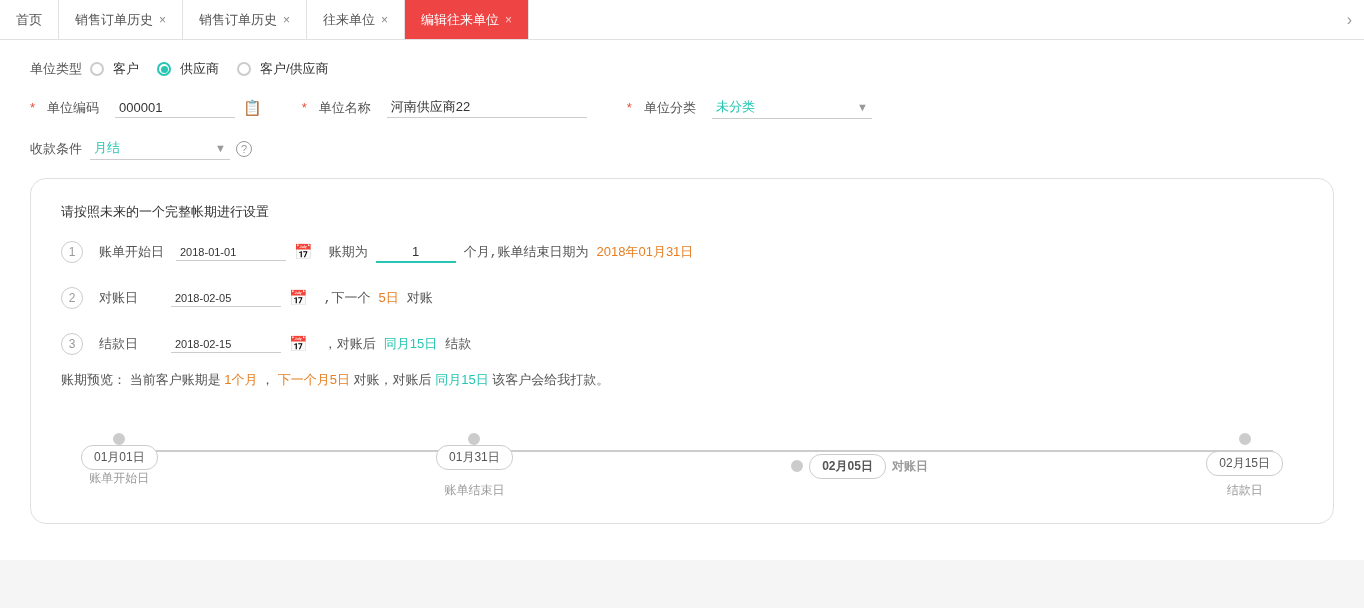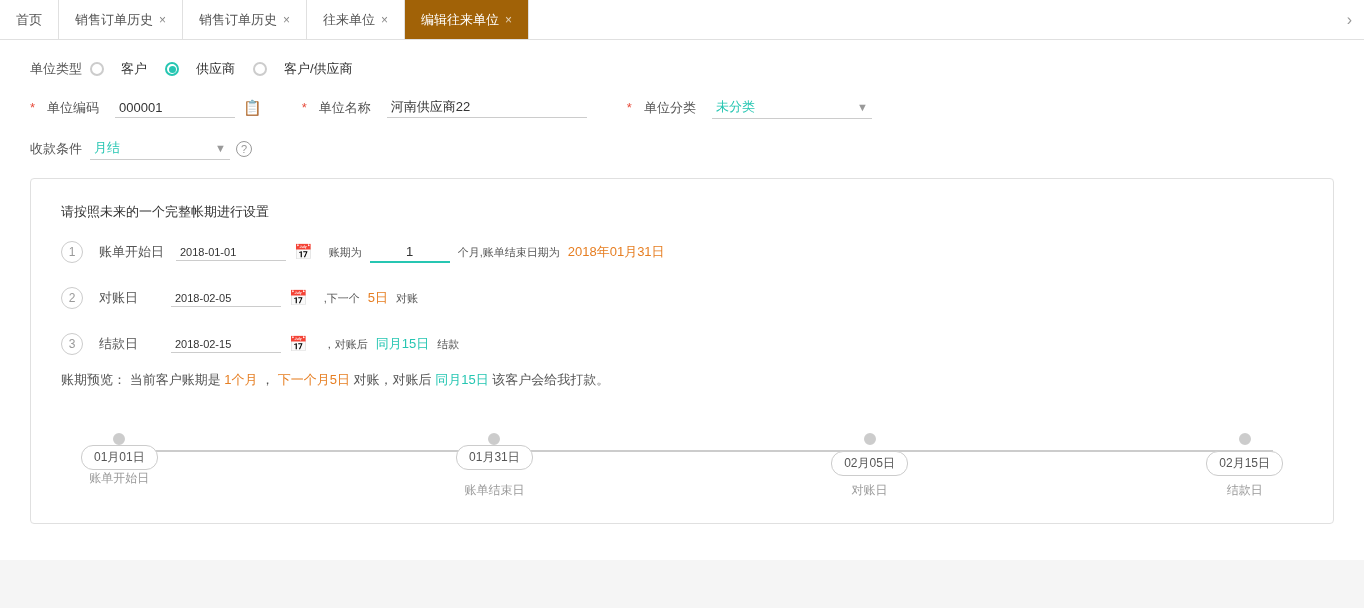--- a/index.html
+++ b/index.html
@@ -21,21 +21,21 @@
       height: 100%;
       cursor: pointer;
       border-right: 1px solid #e0e0e0;
       font-size: 13px;
       color: #555;
       white-space: nowrap;
       gap: 6px;
     }
     .tab:first-child { border-left: none; }
     .tab.active {
-      background: #a16207;
+      background: #ef4444;
       color: #fff;
     }
     .tab .close-btn {
       font-size: 12px;
       opacity: 0.7;
       cursor: pointer;
     }
     .tab-more {
       margin-left: auto;
       padding: 0 12px;
@@ -70,21 +70,21 @@
 
     
     .radio-group {
       display: flex;
       align-items: center;
       gap: 18px;
     }
     .radio-item {
       display: flex;
       align-items: center;
-      gap: 17px;
+      gap: 9px;
       cursor: pointer;
       font-size: 13px;
     }
     .radio-circle {
       width: 14px;
       height: 14px;
       border-radius: 50%;
       border: 2px solid #ccc;
       display: flex;
       align-items: center;
@@ -155,21 +155,21 @@
       justify-content: center;
       font-size: 11px;
       color: #999;
       cursor: pointer;
       margin-left: 6px;
     }
 
     
     .panel {
       border: 1px solid #e0e0e0;
-      border-radius: 4px;
+      border-radius: 16px;
       padding: 24px 30px;
       margin-bottom: 16px;
     }
     .panel-title {
       font-size: 13px;
       color: #333;
       margin-bottom: 20px;
     }
 
     
@@ -203,23 +203,24 @@
       border: none;
       border-bottom: 1px solid #ccc;
       font-size: 11px;
       padding: 2px 4px;
       width: 110px;
       outline: none;
       background: transparent;
       color: #333;
     }
     .step-text {
-      font-size: 11px;
+      font-size: 13px;
       color: #555;
       margin: 0 8px;
+      font-family: Liberation Mono, monospace;
     }
     .step-period-input {
       border: none;
       border-bottom: 2px solid #26c6b2;
       font-size: 13px;
       padding: 2px 4px;
       width: 80px;
       outline: none;
       background: transparent;
       color: #333;
@@ -368,21 +369,21 @@
           <div style="background:#fff;border:1px solid #ccc;border-radius:12px;padding:3px 12px;font-size:12px;color:#555;">01月01日</div>
           <div style="font-size:12px;color:#999;">账单开始日</div>
         </div>
 
         <div style="display:flex;flex-direction:column;align-items:center;">
           <div style="width:12px;height:12px;border-radius:50%;background:#ccc;border:2px solid #ccc;"></div>
           <div style="background:#fff;border:1px solid #ccc;border-radius:12px;padding:3px 12px;font-size:12px;color:#555;">01月31日</div>
           <div style="font-size:12px;color:#999;margin-top:12px;">账单结束日</div>
         </div>
 
-        <div style="display:flex;flex-direction:column;align-items:center;gap:6px;">
+        <div style="display:flex;flex-direction:row;align-items:center;gap:6px;font-weight:bold;">
           <div style="width:12px;height:12px;border-radius:50%;background:#ccc;border:2px solid #ccc;"></div>
           <div style="background:#fff;border:1px solid #ccc;border-radius:12px;padding:3px 12px;font-size:12px;color:#555;">02月05日</div>
           <div style="font-size:12px;color:#999;">对账日</div>
         </div>
 
         <div style="display:flex;flex-direction:column;align-items:center;gap:6px;">
           <div style="width:12px;height:12px;border-radius:50%;background:#ccc;border:2px solid #ccc;"></div>
           <div style="background:#fff;border:1px solid #ccc;border-radius:12px;padding:3px 12px;font-size:12px;color:#555;">02月15日</div>
           <div style="font-size:12px;color:#999;">结款日</div>
         </div>

